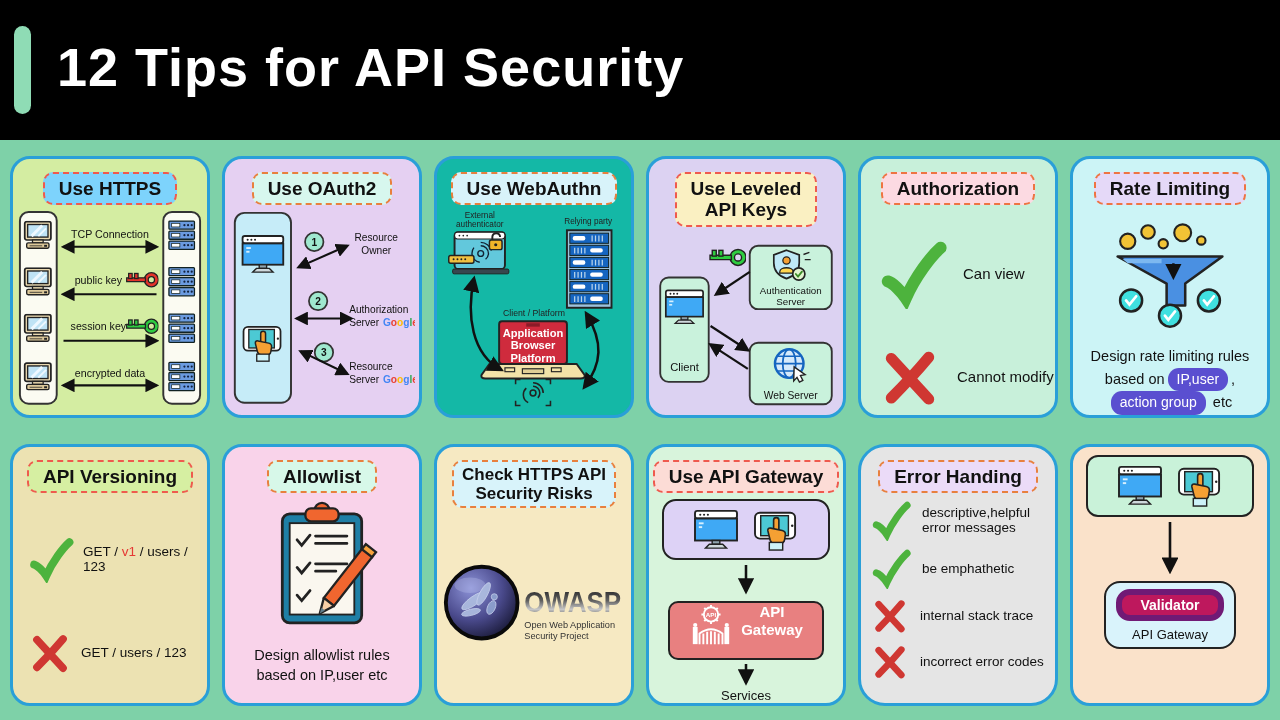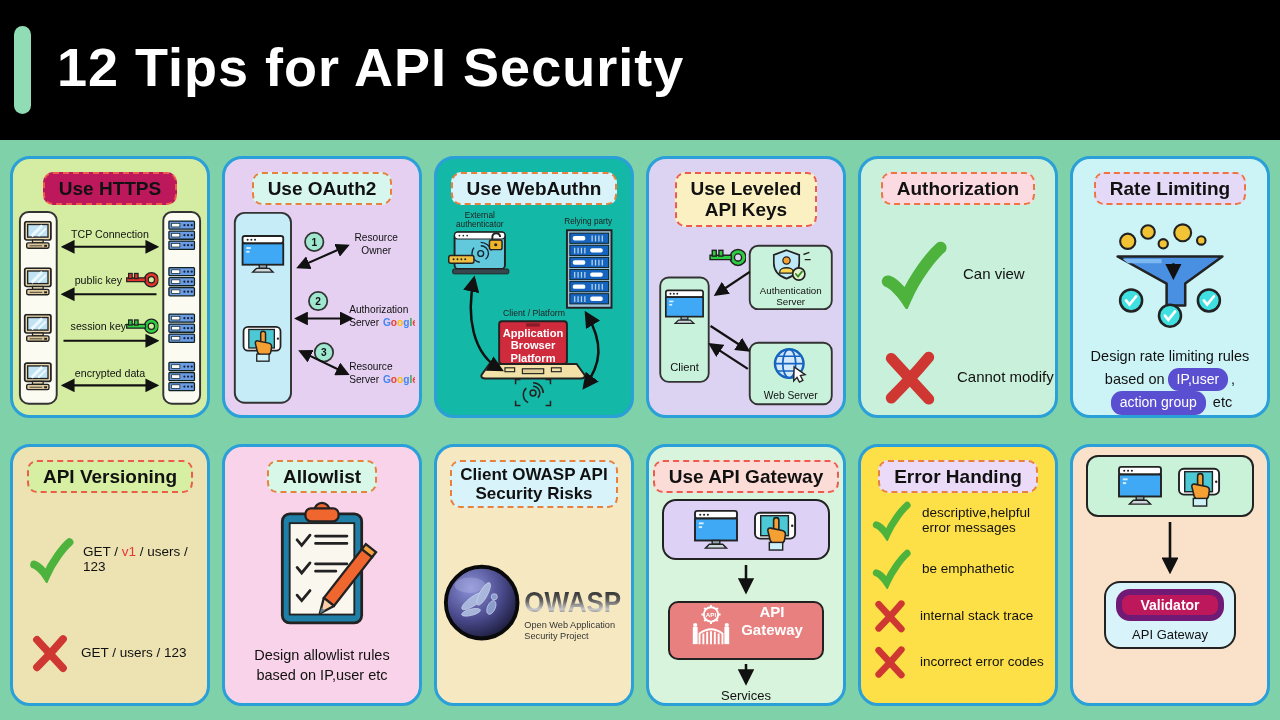--- a/index.html
+++ b/index.html
@@ -121,21 +121,21 @@
 </svg>
 
 <header>
   <div class="accent"></div>
   <h1>12 Tips for API Security</h1>
 </header>
 
 <main class="grid">
 
   <section class="card" style="background: rgb(212, 237, 162);">
-    <div class="badge" style="background: #be185d; border-color: rgb(239, 90, 78);">
+    <div class="badge" style="background: #7dd3fc; border-color: rgb(239, 90, 78);">
         <div>Use HTTPS</div>
       </div>
     <svg width="186" viewBox="0 0 192 204" style="margin-top:4px">
       <g>
         <rect x="3" y="3" width="38" height="198" rx="9" fill="#fbfbf2" stroke="#333" stroke-width="2"></rect>
         <use href="#sym-crt" x="5" y="12" width="34" height="30"></use>
         <use href="#sym-crt" x="5" y="60" width="34" height="30"></use>
         <use href="#sym-crt" x="5" y="108" width="34" height="30"></use>
         <use href="#sym-crt" x="5" y="158" width="34" height="30"></use>
       </g>
@@ -392,21 +392,21 @@
       </g>
     </svg>
     <div class="cap" style="margin-top:10px;line-height:1.35;">
       <div>Design allowlist rules</div>
       <div>based on IP,user etc</div>
     </div>
   </section>
 
   <section class="card" style="background: rgb(246, 233, 194);">
     <div class="badge badge-sm" style="background: rgb(216, 243, 250); border-color: rgb(232, 128, 62);">
-      <div>Client OWASP API</div>
+      <div>Check HTTPS API</div>
       <div>Security Risks</div>
     </div>
     <svg width="186" viewBox="0 0 192 92" style="margin-top:52px">
       <defs>
         <radialGradient id="owaspSphere" cx="35%" cy="30%" r="80%">
           <stop offset="0%" stop-color="#8d93d8"></stop>
             <stop offset="55%" stop-color="#4a4a8c"></stop>
             <stop offset="100%" stop-color="#14142e"></stop>
         </radialGradient>
         <linearGradient id="owaspText" x1="0" y1="0" x2="0" y2="1">
@@ -464,21 +464,21 @@
         <div>API</div>
         <div>Gateway</div>
       </div>
     </div>
     <svg width="16" height="26" viewBox="0 0 16 26" style="margin:3px 0 0;">
         <line x1="8" y1="1" x2="8" y2="20" stroke="#111" stroke-width="2.6" marker-end="url(#arr)"></line>
       </svg>
     <div class="smalltxt">Services</div>
   </section>
 
-  <section class="card" style="background: #fde047;">
+  <section class="card" style="background: #e5e5e5; border-radius: 27px;">
     <div class="badge" style="background: rgb(235, 219, 248); border-color: rgb(232, 128, 62);">
         <div>Error Handing</div>
       </div>
     <div class="vlist" style="margin-top:6px;gap:6px;align-self:stretch;padding-left:9px;">
       <div class="vrow" style="gap:10px;">
         <svg class="mark check" width="42" height="42" viewBox="0 0 60 60">
             <use href="#sym-check"></use>
           </svg>
         <span class="lbl13">
             <span style="display:block">descriptive,helpful</span>

